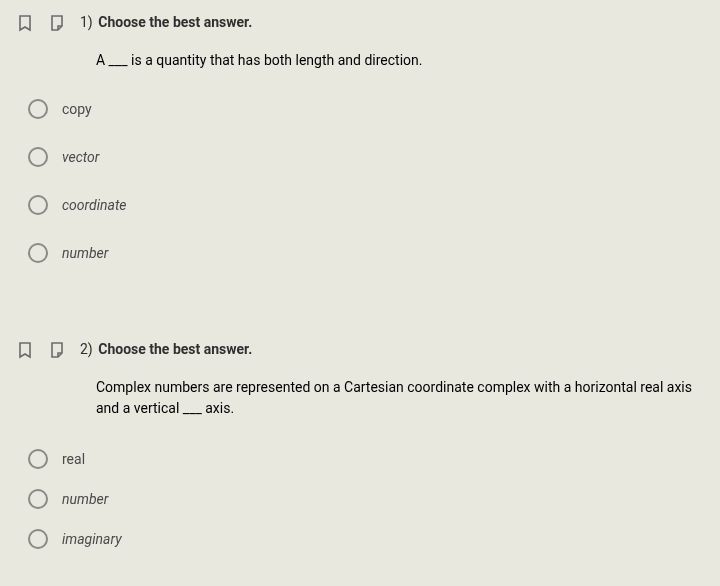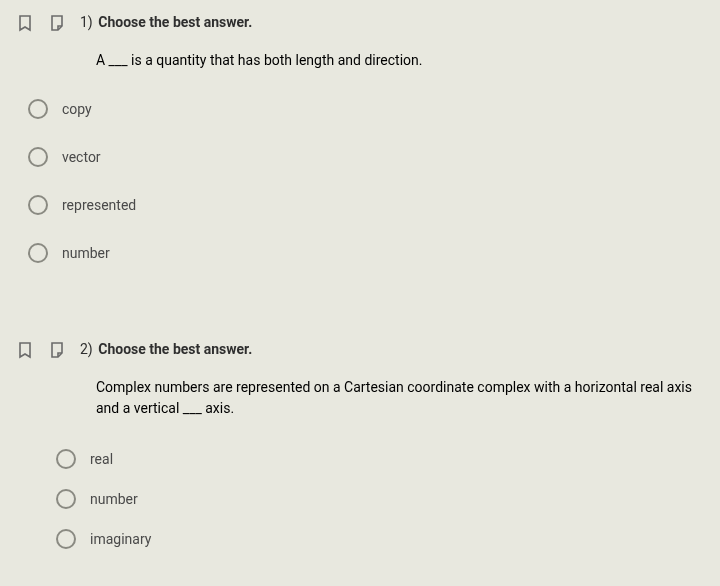--- a/index.html
+++ b/index.html
@@ -46,31 +46,31 @@
   }
   .option-row {
     display: flex;
     align-items: center;
     gap: 14px;
     padding: 10px 0 10px 28px;
     cursor: pointer;
     font-size: 14px;
     color: #4a4a4a;
   }
-  .option-row + .option-row { margin-top: 8px; }
+  .option-row + .option-row { margin-top: 8px; font-style: italic; }
   .radio {
     width: 20px;
     height: 20px;
     border: 2px solid #8a8a82;
     border-radius: 50%;
     flex-shrink: 0;
     background: transparent;
   }
   .q2 { margin-top: 36px; }
-  .q2 .option-row { padding-top: 8px; padding-bottom: 8px; margin-top: 4px; margin-left: 28px; }
+  .q2 .option-row { padding-top: 8px; padding-bottom: 8px; margin-top: 4px; }
 </style>
 </head>
 <body>
 
 <div class="question-block">
   <div class="question-header">
     <span class="icon-btn">
       <svg width="16" height="18" viewBox="0 0 16 18" fill="none" stroke="currentColor" stroke-width="1.6">
         <path d="M3 2 h10 v14 l-5 -3 l-5 3 z"></path>
       </svg>
@@ -91,21 +91,21 @@
   <label class="option-row">
     <span class="radio"></span>
     <span>copy</span>
   </label>
   <label class="option-row">
     <span class="radio"></span>
     <span>vector</span>
   </label>
   <label class="option-row">
     <span class="radio"></span>
-    <span>represented</span>
+    <span>coordinate</span>
   </label>
   <label class="option-row">
     <span class="radio"></span>
     <span>number</span>
   </label>
 </div>
 
 <div class="question-block q2">
   <div class="question-header">
     <span class="icon-btn">

